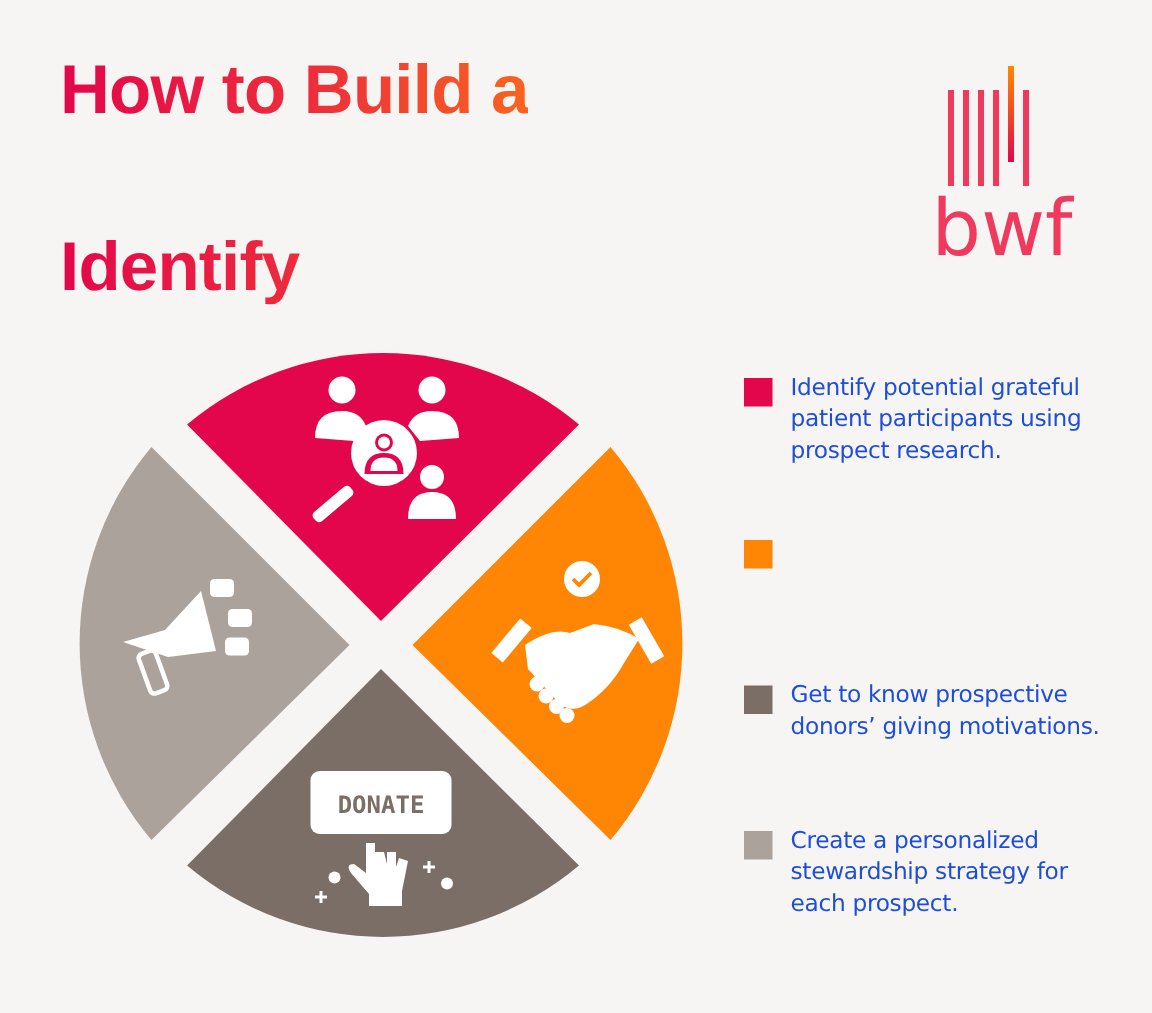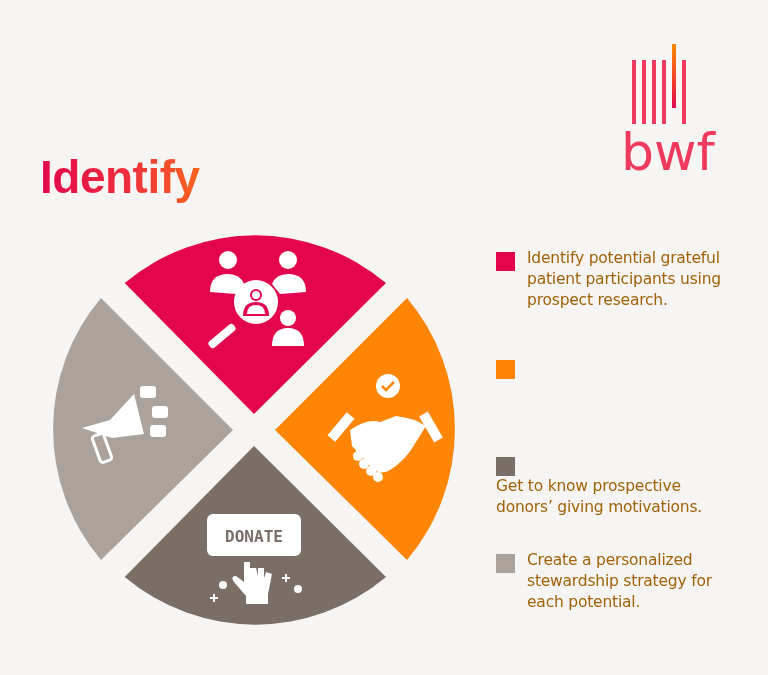--- a/index.html
+++ b/index.html
@@ -4,27 +4,27 @@
 <style>
   html,body{margin:0;padding:0;}
   body{width:768px;height:675px;background:#f7f5f4;position:relative;overflow:hidden;font-family:"DejaVu Sans","Liberation Sans",sans-serif;}
   .title{position:absolute;left:40px;top:30px;margin:0;font-family:"Liberation Sans","DejaVu Sans",sans-serif;font-weight:bold;font-size:46px;line-height:59px;letter-spacing:-0.5px;
     background:linear-gradient(90deg,#e3064c 0%,#ee2f3a 55%,#f9641e 100%);-webkit-background-clip:text;background-clip:text;color:transparent;}
   .logo{position:absolute;left:600px;top:40px;width:140px;height:140px;}
   .wheel{position:absolute;left:0;top:220px;width:480px;height:440px;}
   .legend{position:absolute;left:496px;top:248px;width:260px;}
   .legend-item{position:absolute;left:0;display:flex;align-items:flex-start;}
   .swatch{width:19px;height:19px;margin-top:4px;margin-right:12px;flex:none;}
-  .legend-text{font-size:15.5px;line-height:21px;color:#a16207;font-family:"DejaVu Sans",sans-serif;letter-spacing:-0.2px;width:220px;}
+  .legend-text{font-size:15.5px;line-height:21px;color:#1d4ed8;font-family:"DejaVu Sans",sans-serif;letter-spacing:-0.2px;width:220px;}
 </style>
 </head>
 <body>
 
 <h1 class="title">
-  <br>
+  <span>How to Build a</span><br>
   <br>
   <span>Identify</span>
 </h1>
 
 <svg class="logo" viewBox="0 0 140 140" xmlns="http://www.w3.org/2000/svg">
   <defs>
     <linearGradient id="lg-accent" x1="0" y1="0" x2="0" y2="1">
       <stop offset="0" stop-color="#ff8a00"></stop>
       <stop offset="1" stop-color="#e3064c"></stop>
     </linearGradient>
@@ -101,21 +101,21 @@
 </svg>
 
 <div class="legend">
   <div class="legend-item" style="top:0px;">
     <span class="swatch" style="background:#e3064c"></span>
     <span class="legend-text">Identify potential grateful patient participants using prospect research.</span>
   </div>
   <div class="legend-item" style="top:108px;">
     <span class="swatch" style="background:#ff8505"></span>
   </div>
-  <div class="legend-item" style="top:205px;flex-direction:column;">
+  <div class="legend-item" style="top:205px;">
     <span class="swatch" style="background:#7b6e67"></span>
     <span class="legend-text">Get to know prospective donors’ giving motivations.</span>
   </div>
   <div class="legend-item" style="top:302px;">
     <span class="swatch" style="background:#aba39b"></span>
-    <span class="legend-text">Create a personalized stewardship strategy for each potential.</span>
+    <span class="legend-text">Create a personalized stewardship strategy for each prospect.</span>
   </div>
 </div>
 
 </body></html>

